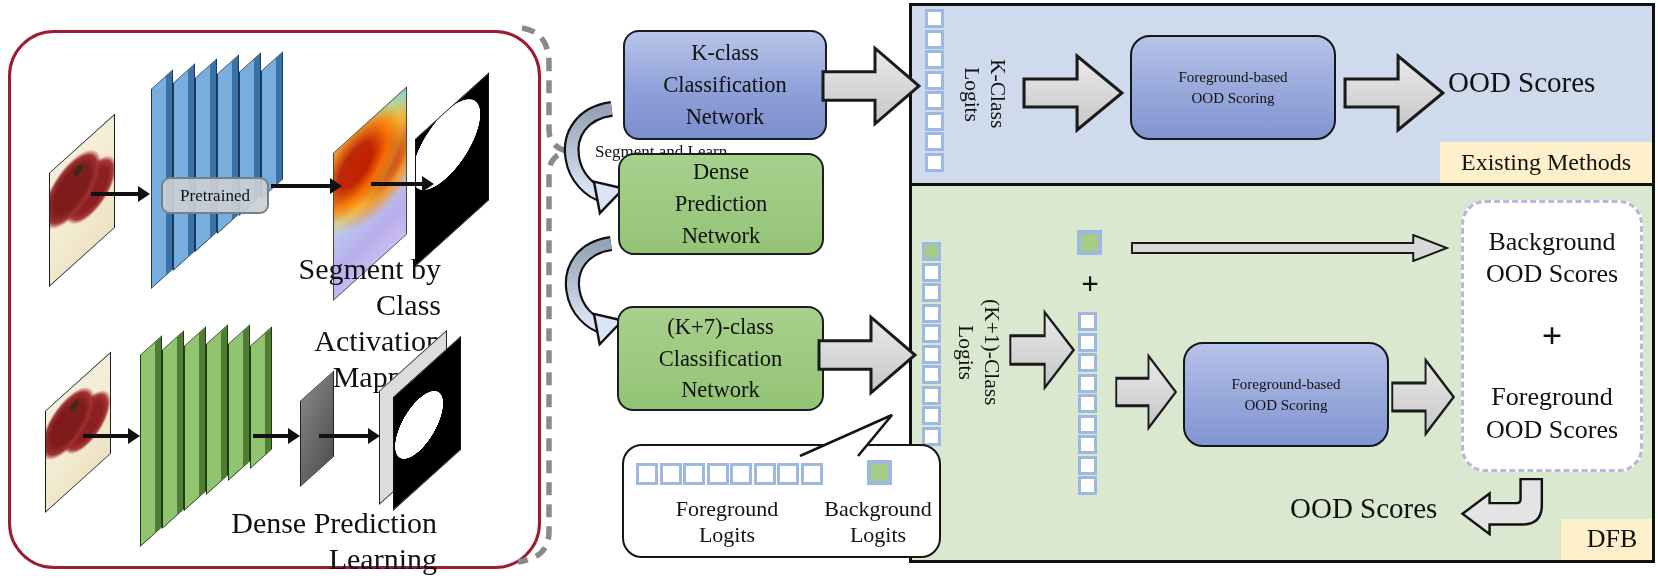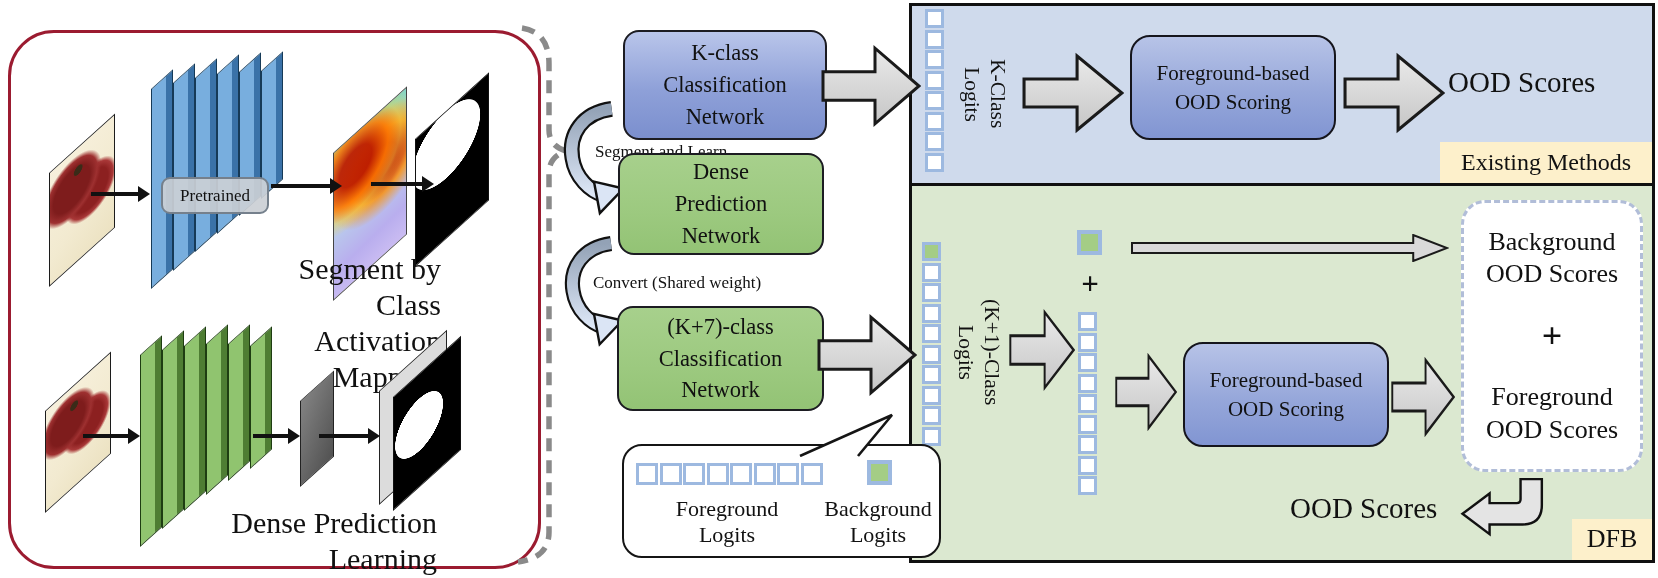--- a/index.html
+++ b/index.html
@@ -58,21 +58,21 @@
   .sec-blue{position:relative;height:177px;border-bottom:3.2px solid #101010;background:var(--panel-blue);}
   .sec-green{position:relative;height:373.8px;background:var(--panel-green);}
   .lcol{display:flex;flex-direction:column;gap:1.5px;}
   .lrow{display:flex;gap:1.5px;}
   .sq{width:13px;height:13px;border:3px solid var(--logit-border);background:#fff;}
   .sq.green{background:var(--logit-green);}
   .lrow .sq{width:16px;height:16px;}
   .bigsq .sq{width:17px;height:17px;border-width:4px;}
   .vlabel{writing-mode:vertical-rl;white-space:pre-line;font-size:21.5px;line-height:1.2;
           text-align:center;}
-  .scorebox{border:2px solid #15151c;border-radius:20px;font-size:21px;line-height:1.35;
+  .scorebox{border:2px solid #15151c;border-radius:20px;font-size:15px;line-height:1.35;
             background:linear-gradient(180deg,#b7c3e7 0%,#96a7da 55%,#8195d2 100%);}
   .bigtext{font-size:29px;}
   .badge{background:var(--badge-bg);font-size:24px;}
   .dashedbox{background:#fff;border:3px dashed #b1bdd8;border-radius:24px;
              display:flex;flex-direction:column;justify-content:space-evenly;align-items:center;
              font-size:26px;line-height:1.25;text-align:center;box-sizing:border-box;}
   .plus-sm{font-size:31px;font-weight:bold;}
   .plus-lg{font-size:36px;font-weight:bold;}
 
   
@@ -152,21 +152,20 @@
 
   <div class="abs netbox green ctr pre" style="left:618px;top:153px;width:202px;height:98px;">Dense
 Prediction
 Network</div>
 
   <svg class="abs" style="left:560px;top:236px;" width="66" height="112" viewBox="0 0 66 118">
     <path d="M52,8 C22,12 8,34 12,58 C15,78 30,92 44,96" fill="none" stroke="#111" stroke-width="16"></path>
     <path d="M52,8 C22,12 8,34 12,58 C15,78 30,92 44,96" fill="none" stroke="url(#gradCurve)" stroke-width="11.5"></path>
     <polygon points="34,82 64,89 40,114" fill="#dbe5f5" stroke="#111" stroke-width="2.5"></polygon>
   </svg>
-  <div class="abs connlabel" style="left:593px;top:273px;width:216px;">Convert (Shared weight)</div>
 
   <div class="abs netbox green ctr pre" style="left:617px;top:306px;width:203px;height:101px;">(K+7)-class
 Classification
 Network</div>
 
   <div class="abs right-block">
 
     <div class="sec-blue">
       <div class="abs lcol" style="left:13px;top:3px;">
           <div class="sq"></div>
@@ -240,21 +239,21 @@
         <div class="pre">Background
 OOD Scores</div>
         <div class="plus-lg">+</div>
         <div class="pre">Foreground
 OOD Scores</div>
       </div>
       <svg class="abs" style="left:545px;top:292px;width:100px;height:60px;" viewBox="0 0 100 62">
         <path d="M64,1 L86,1 L86,28 Q86,48 66,48 L32,48 L32,58 L4,37 L32,16 L32,26 L60,26 Q64,26 64,22 Z" fill="#e4e4e4" stroke="#111" stroke-width="2.5"></path>
       </svg>
       <div class="abs bigtext" style="left:378px;top:306px;width:170px;">OOD Scores</div>
-      <div class="abs badge ctr" style="right:0;bottom:0;width:80px;height:41px;font-size:26px;">DFB</div>
+      <div class="abs badge ctr" style="right:0;bottom:0;width:80px;height:41px;font-size:26px;padding-left:11px;">DFB</div>
     </div>
   </div>
 
   <svg class="abs" style="left:821px;top:40px;width:100px;height:92px;z-index:6;" viewBox="0 0 100 90" preserveAspectRatio="none">
     <polygon points="2,31 54,31 54,8 98,45 54,82 54,59 2,59" fill="url(#gradArrow)" stroke="#1a1a1a" stroke-width="3"></polygon>
   </svg>
   <svg class="abs" style="left:817px;top:309px;width:100px;height:92px;z-index:6;" viewBox="0 0 100 90" preserveAspectRatio="none">
     <polygon points="2,31 54,31 54,8 98,45 54,82 54,59 2,59" fill="url(#gradArrow)" stroke="#1a1a1a" stroke-width="3"></polygon>
   </svg>
 

